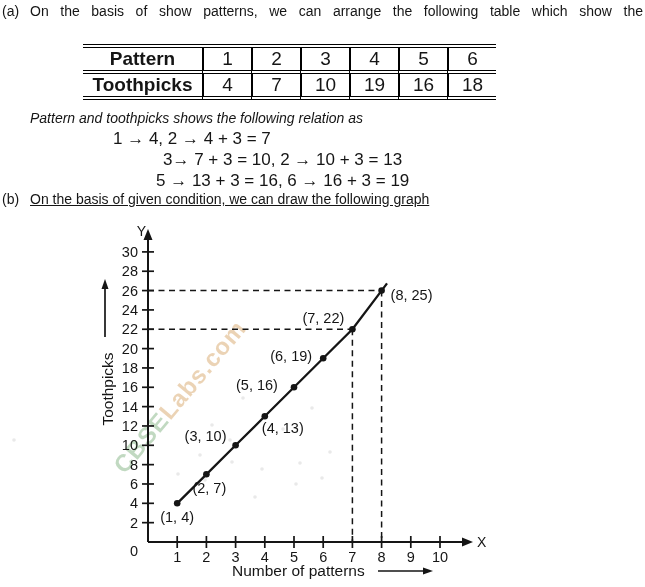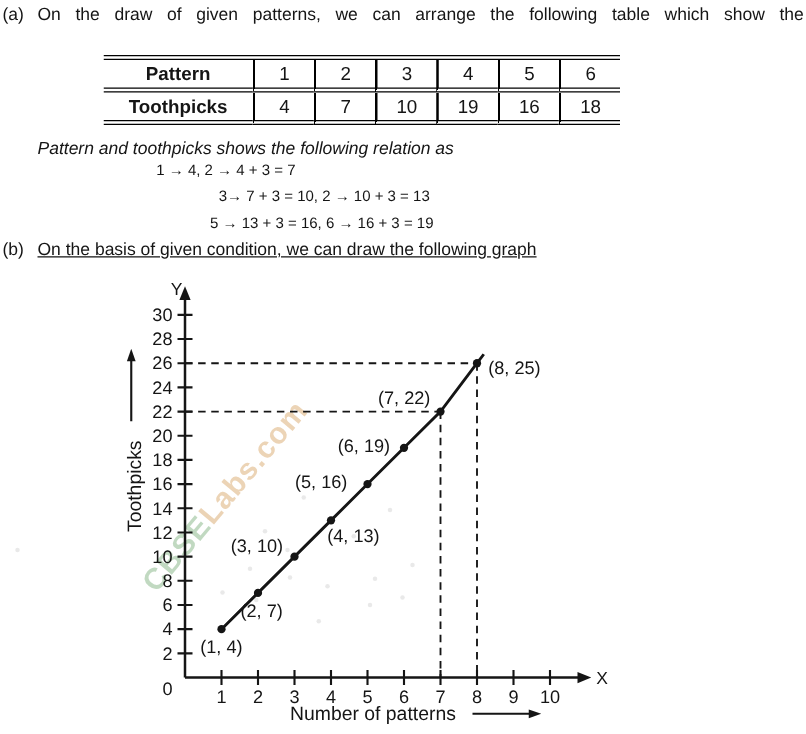--- a/index.html
+++ b/index.html
@@ -7,40 +7,40 @@
        font-family:"Liberation Sans",sans-serif;color:#151515;}
   .page{position:relative;width:645px;height:587px;background:#fff;}
   .abs{position:absolute;}
   .body-text{font-size:14px;line-height:17.5px;}
   .marker{position:absolute;left:2px;top:0;}
   .jline{text-align:justify;text-align-last:justify;}
   
   table.tp{border-collapse:separate;border-spacing:0;border-top:4px double #000;}
   table.tp th,table.tp td{
     box-sizing:border-box;height:26px;padding:0 2px;text-align:center;
-    font-size:15px;border-bottom:4px double #000;vertical-align:middle;}
+    font-size:19px;border-bottom:4px double #000;vertical-align:middle;}
   table.tp th{font-weight:bold;width:119px;}
   table.tp td{width:49px;border-left:2px solid #000;font-weight:normal;}
-  .rel{font-size:12px;white-space:pre;margin-left:12px;}
+  .rel{font-size:17px;white-space:pre;}
   
   .num{font:14.5px "Liberation Sans",sans-serif;fill:#151515;}
   .plabel{font:14.5px "Liberation Sans",sans-serif;fill:#151515;}
   .axname{font:14px "Liberation Sans",sans-serif;fill:#151515;}
   .axtitle{font:15.5px "Liberation Sans",sans-serif;fill:#151515;}
   .wm{font:bold 24px "Liberation Sans",sans-serif;opacity:0.5;letter-spacing:1px;}
 </style>
 </head>
 <body>
 
 <div class="page">
 
   <div class="abs body-text" style="left:0;top:3px;width:645px;">
     <span class="marker">(a)</span>
     <div style="margin-left:30px;width:613px;">
-      <div class="jline">On the draw of given patterns, we can arrange the following table which show the</div>
+      <div class="jline">On the basis of show patterns, we can arrange the following table which show the</div>
     </div>
   </div>
 
   <table class="tp abs" style="left:83px;top:44px;">
     <tbody>
         <tr>
       <th>Pattern</th>
       <td>1</td>
       <td>2</td>
       <td>3</td>

